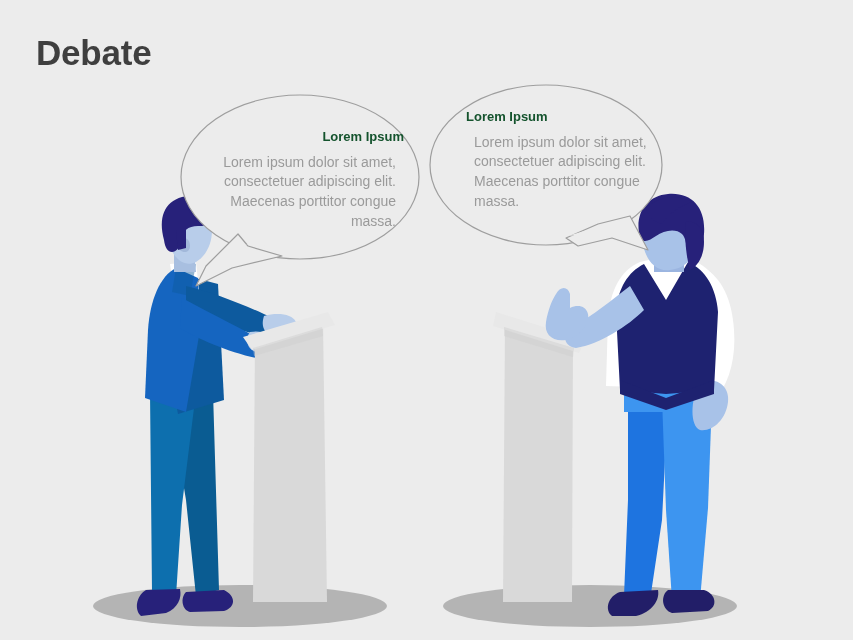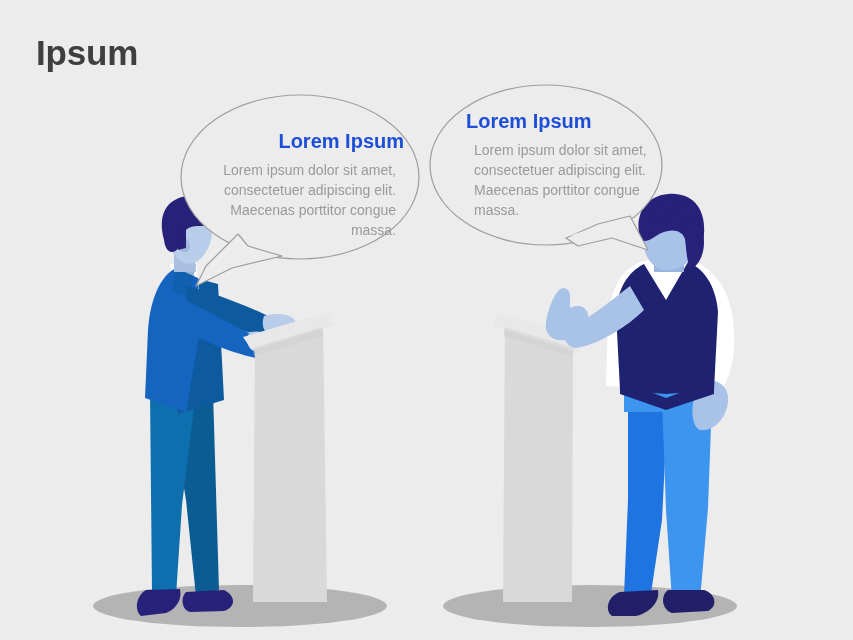--- a/index.html
+++ b/index.html
@@ -36,23 +36,23 @@
     color: #3f3f3f;
     letter-spacing: -0.2px;
     line-height: 1.1;
     margin: 0;
     white-space: nowrap;
   }
   .bubble-text {
     position: absolute;
   }
   .bubble-heading {
-    font-size: 20px;
+    font-size: 13px;
     font-weight: bold;
-    color: #1d4ed8;
+    color: #14532d;
     margin: 0 0 5px 0;
     line-height: 1.2;
   }
   .bubble-body {
     font-size: 14px;
     color: #9a9a9a;
     line-height: 1.42;
     margin: 8px;
   }
   #bubble-left-text {
@@ -66,21 +66,21 @@
     top: 109px;
     width: 200px;
     text-align: left;
   }
 </style>
 </head>
 <body>
 
 <div id="slide">
 
-  <h1 id="page-title">Ipsum</h1>
+  <h1 id="page-title">Debate</h1>
 
   <svg id="scene" viewBox="0 0 853 640" xmlns="http://www.w3.org/2000/svg">
 
     <ellipse cx="240" cy="606" rx="147" ry="21" fill="#b4b4b4"></ellipse>
     <ellipse cx="590" cy="606" rx="147" ry="21" fill="#b4b4b4"></ellipse>
 
     <g>
 
       <path d="M168 392 L213 392 L219 590 L196 596 L186 500 Z" fill="#0a5c92"></path>
 

